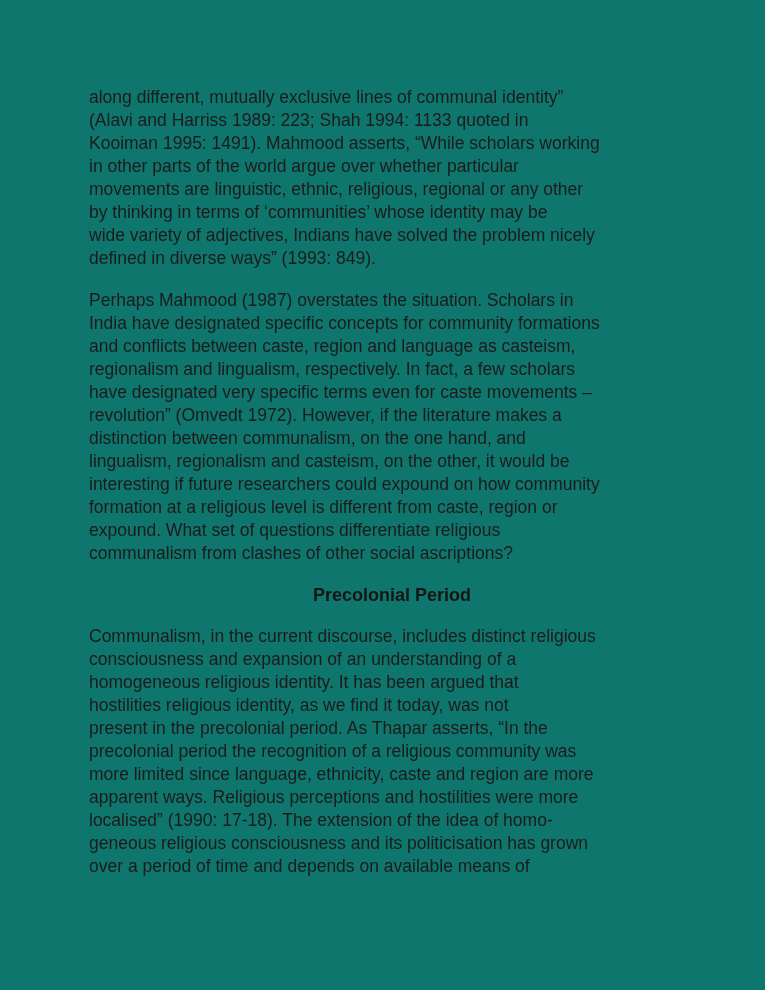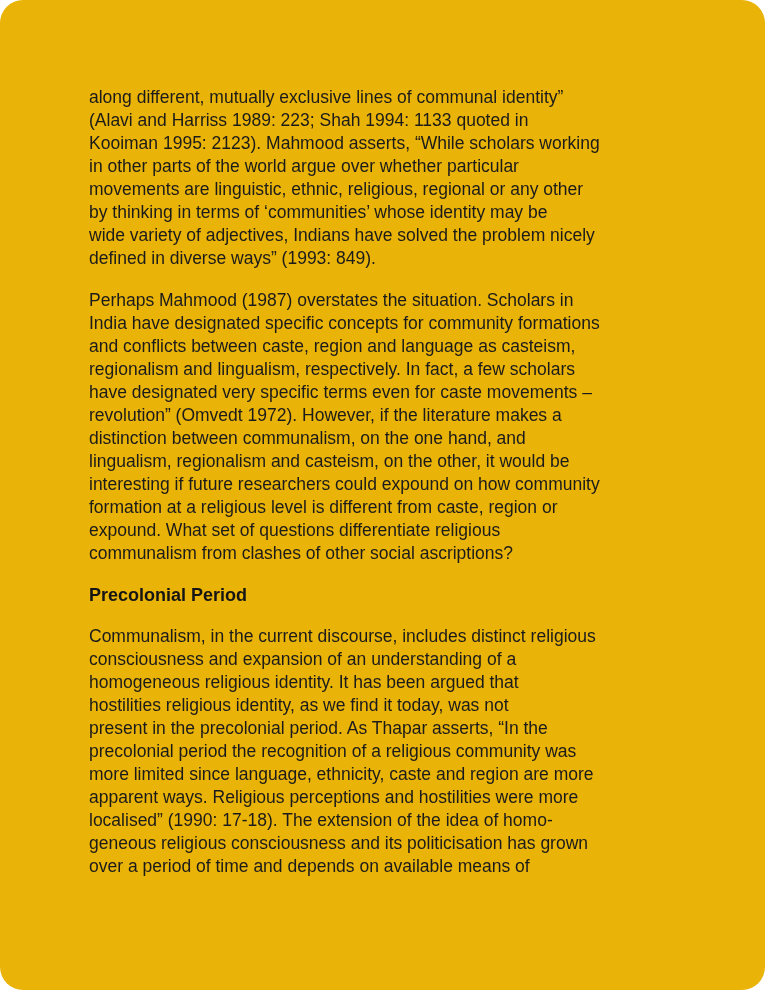--- a/index.html
+++ b/index.html
@@ -4,24 +4,23 @@
 <style>
   html, body {
     margin: 0;
     padding: 0;
     background: #ffffff;
   }
   .page {
     position: relative;
     width: 765px;
     height: 990px;
-    background: #eab308;
+    background: #0f766e;
     overflow: hidden;
     font-family: "Liberation Sans", sans-serif;
-    border-radius: 23px;
   }
   .doc {
     position: absolute;
     left: 89px;
     top: 86px;
     width: 606px;
     color: #1b1b1b;
     font-size: 17.5px;
     line-height: 23px;
     -webkit-font-smoothing: antialiased;
@@ -31,31 +30,32 @@
   }
   .para .line {
     white-space: pre;
   }
   .heading {
     font-size: 18px;
     font-weight: bold;
     line-height: 23px;
     margin: 14px 0 18px 0;
     color: #151515;
+    text-align: center;
   }
 </style>
 </head>
 <body>
 
 <div class="page">
   <div class="doc">
     <div class="para">
         <div class="line">along different, mutually exclusive lines of communal identity”</div>
         <div class="line">(Alavi and Harriss 1989: 223; Shah 1994: 1133 quoted in</div>
-        <div class="line">Kooiman 1995: 2123). Mahmood asserts, “While scholars working</div>
+        <div class="line">Kooiman 1995: 1491). Mahmood asserts, “While scholars working</div>
         <div class="line">in other parts of the world argue over whether particular</div>
         <div class="line">movements are linguistic, ethnic, religious, regional or any other</div>
         <div class="line">by thinking in terms of ‘communities’ whose identity may be</div>
         <div class="line">wide variety of adjectives, Indians have solved the problem nicely</div>
         <div class="line">defined in diverse ways” (1993: 849).</div>
       </div>
     <div class="para">
         <div class="line">Perhaps Mahmood (1987) overstates the situation. Scholars in</div>
         <div class="line">India have designated specific concepts for community formations</div>
         <div class="line">and conflicts between caste, region and language as casteism,</div>

